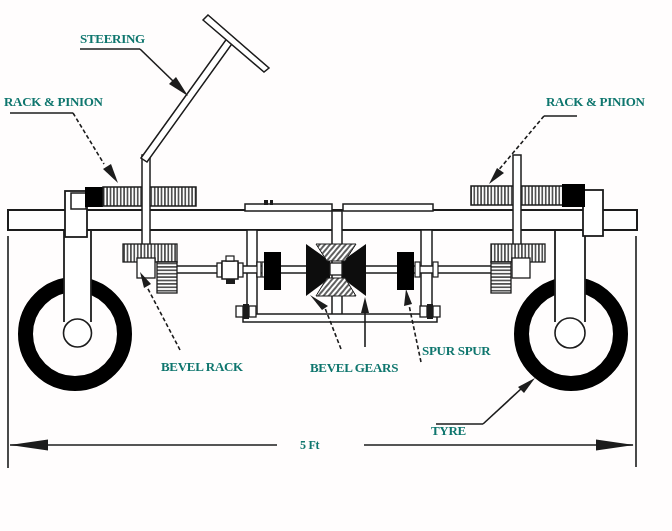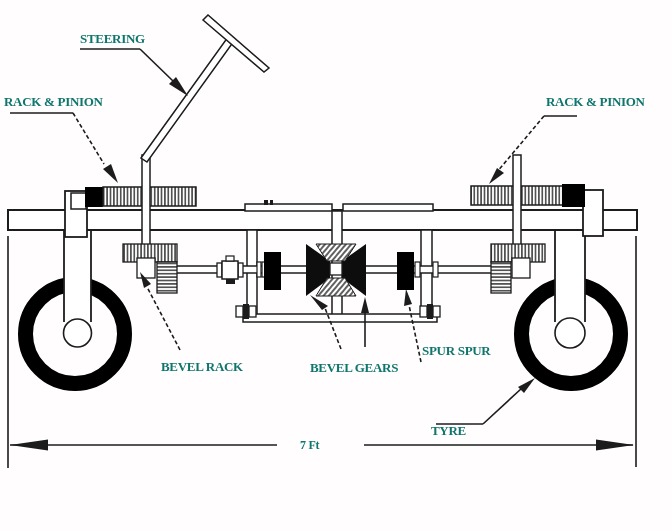--- a/index.html
+++ b/index.html
@@ -171,15 +171,15 @@
   </g>
 </svg>
 
 <div class="lbl" style="left:80px;top:32px;">STEERING</div>
 <div class="lbl" style="left:4px;top:95px;">RACK &amp; PINION</div>
 <div class="lbl" style="left:546px;top:95px;">RACK &amp; PINION</div>
 <div class="lbl" style="left:161px;top:360px;">BEVEL RACK</div>
 <div class="lbl" style="left:310px;top:361px;text-align:right;">BEVEL GEARS</div>
 <div class="lbl" style="left:422px;top:344px;">SPUR SPUR</div>
 <div class="lbl" style="left:431px;top:404px;margin-top:20px;">TYRE</div>
-<div class="lbl small" style="left:300px;top:438px;">7 Ft</div>
+<div class="lbl small" style="left:300px;top:438px;">5 Ft</div>
 
 </div>
 
 </body></html>

